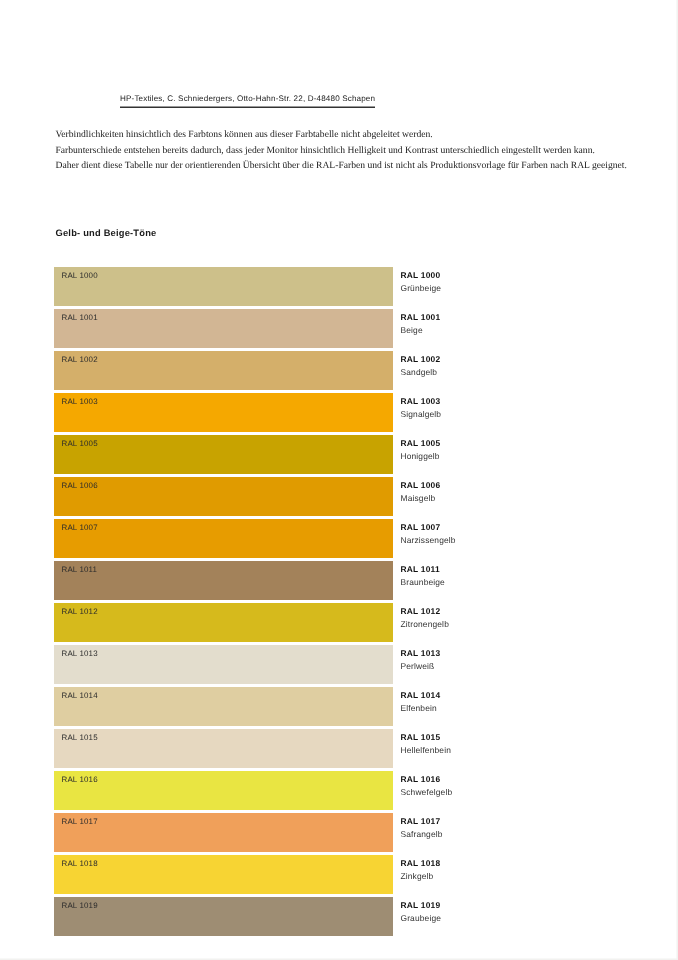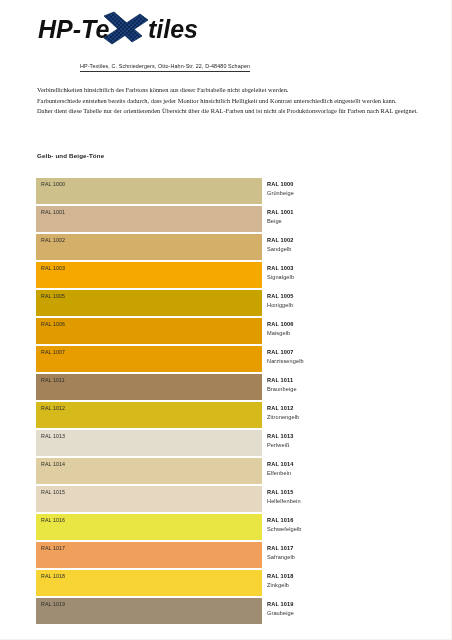--- a/index.html
+++ b/index.html
@@ -126,37 +126,20 @@
     line-height: 8.6px;
     white-space: nowrap;
   }
 </style>
 </head>
 <body>
 
 <div class="page">
 
   <div class="header">
-    <div class="logo-wrap">
-      <svg class="logo-svg" width="200" height="44" viewBox="0 0 200 44">
-        <defs>
-          <pattern id="weave" width="4" height="4" patternUnits="userSpaceOnUse">
-            <rect width="4" height="4" fill="#1a3f7a"></rect>
-            <rect width="2" height="2" fill="#0d2a57"></rect>
-            <rect x="2" y="2" width="2" height="2" fill="#0d2a57"></rect>
-          </pattern>
-        </defs>
-        <text x="2" y="30" font-family="Liberation Sans, sans-serif" font-size="25" font-weight="bold" fill="#111111" font-style="italic">HP-Te</text>
-        <g transform="translate(66,4)">
-          <polygon points="2,4 12,0 40,24 30,30" fill="url(#weave)" stroke="#0d2a57" stroke-width="0.8"></polygon>
-          <polygon points="38,2 46,8 10,32 2,26" fill="url(#weave)" stroke="#0d2a57" stroke-width="0.8"></polygon>
-        </g>
-        <text x="112" y="30" font-family="Liberation Sans, sans-serif" font-size="25" font-weight="bold" fill="#111111" font-style="italic">tiles</text>
-      </svg>
-    </div>
     <div class="address">HP-Textiles, C. Schniedergers, Otto-Hahn-Str. 22, D-48480 Schapen</div>
   </div>
 
   <div class="intro">
     <p>Verbindlichkeiten hinsichtlich des Farbtons können aus dieser Farbtabelle nicht abgeleitet werden.</p>
     <p>Farbunterschiede entstehen bereits dadurch, dass jeder Monitor hinsichtlich Helligkeit und Kontrast unterschiedlich eingestellt werden kann.</p>
     <p>Daher dient diese Tabelle nur der orientierenden Übersicht über die RAL-Farben und ist nicht als Produktionsvorlage für Farben nach RAL geeignet.</p>
   </div>
 
   <div class="section-title">Gelb- und Beige-Töne</div>

